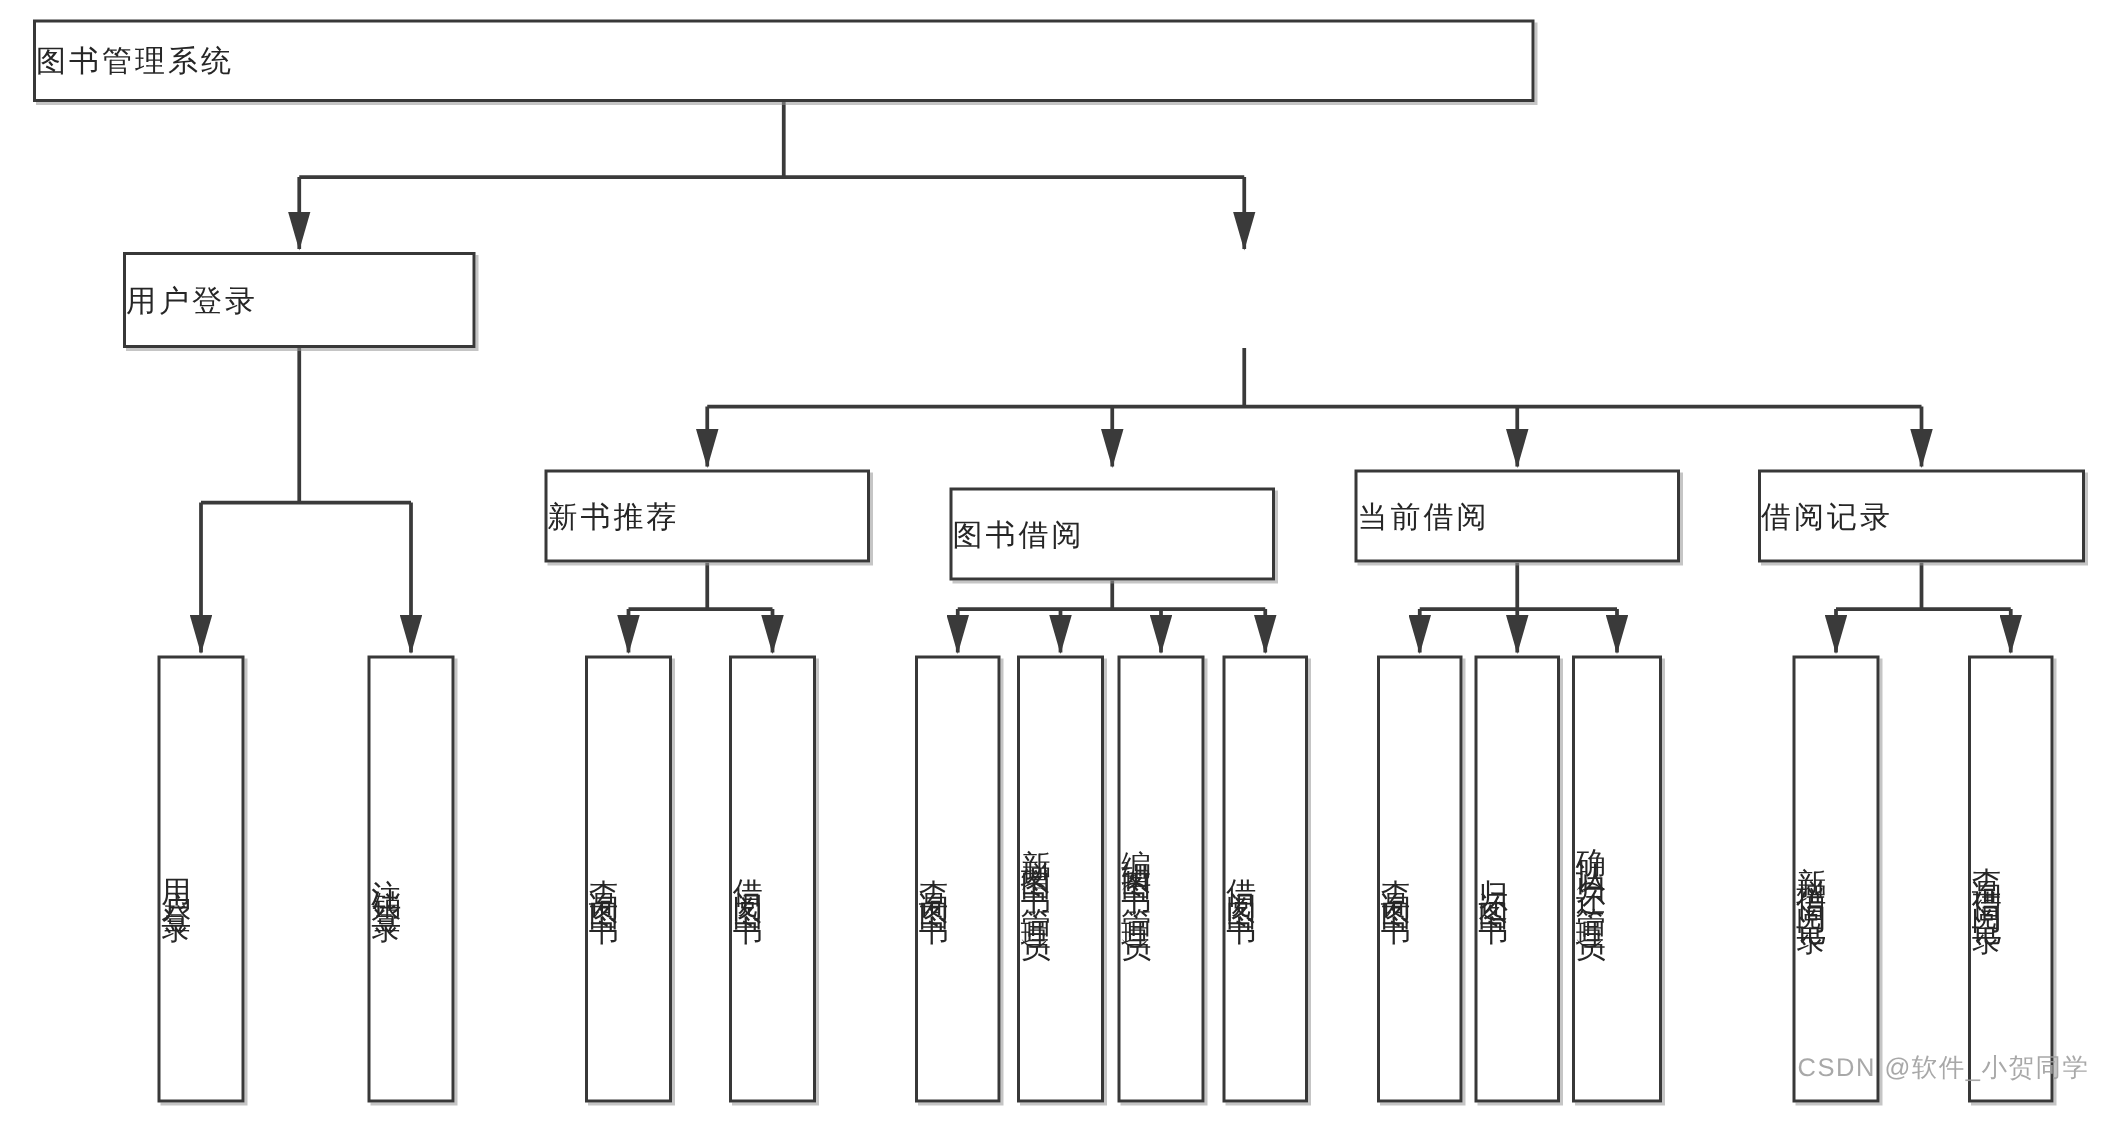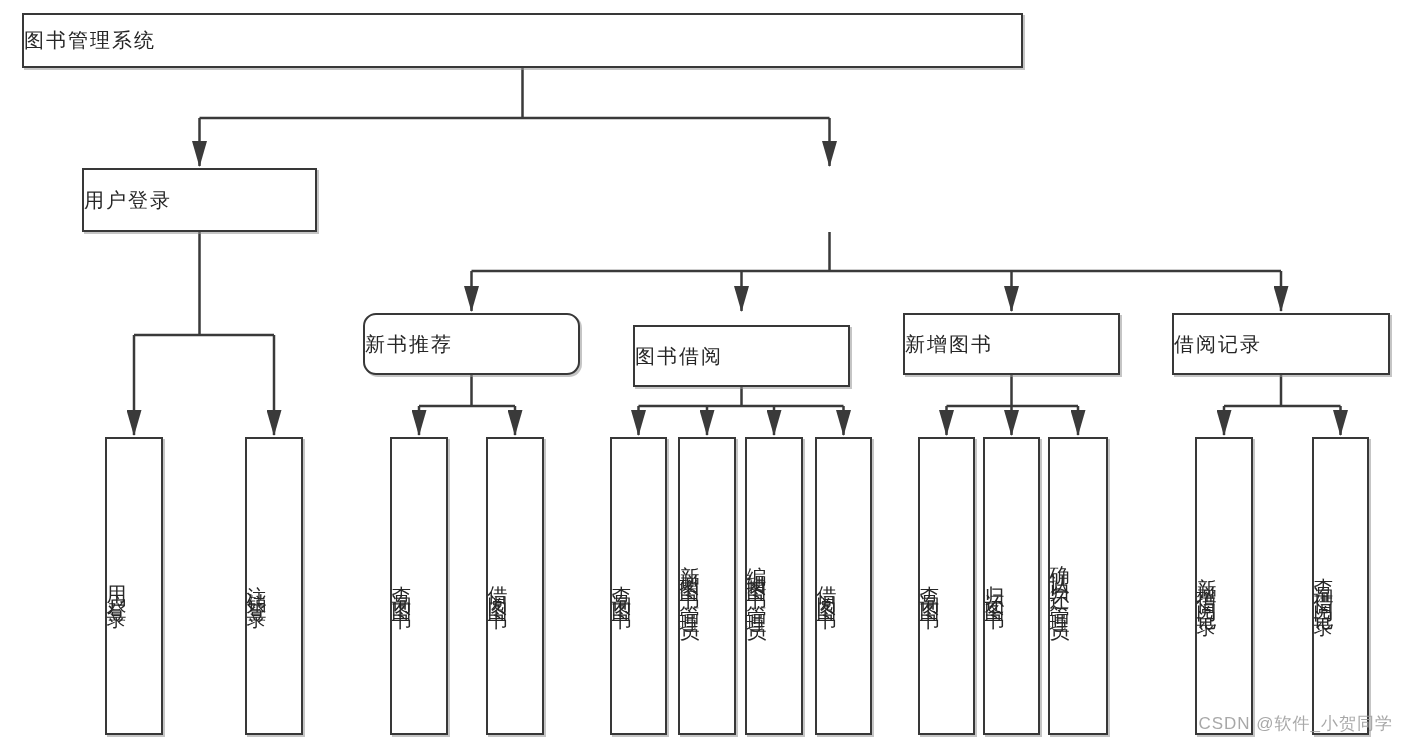--- a/index.html
+++ b/index.html
@@ -14,21 +14,21 @@
     box-shadow:2px 2px 0 rgba(150,150,150,0.55);
     display:flex;align-items:center;justify-content:flex-start;
     color:#262626;font-size:20px;z-index:2;
   }
   .node .lbl{letter-spacing:2px;white-space:nowrap;}
   .node.v .lbl{
     writing-mode:vertical-rl;text-orientation:mixed;
     letter-spacing:8px;line-height:1;white-space:nowrap;
   }
   #watermark{
-    position:absolute;right:12px;bottom:12px;z-index:5;
+    position:absolute;right:12px;bottom:24px;z-index:5;
     color:rgba(158,158,158,0.9);font-size:17px;letter-spacing:1px;white-space:nowrap;
   }
 </style>
 </head>
 <body>
 
 <div id="canvas">
 
   <svg id="wires" width="1405" height="747" viewBox="0 0 1405 747">
     <defs>
@@ -74,28 +74,28 @@
   </svg>
 
   <div class="node" style="left:22px;top:13px;width:1001px;height:55px;">
     <span class="lbl">图书管理系统</span>
   </div>
 
   <div class="node" style="left:82px;top:168px;width:235px;height:64px;">
     <span class="lbl">用户登录</span>
   </div>
 
-  <div class="node" style="left:363px;top:313px;width:217px;height:62px;border-radius:13px;">
+  <div class="node" style="left:363px;top:313px;width:217px;height:62px;">
     <span class="lbl">新书推荐</span>
   </div>
   <div class="node" style="left:633px;top:313px;width:217px;height:62px;margin-top:12px;">
     <span class="lbl">图书借阅</span>
   </div>
   <div class="node" style="left:903px;top:313px;width:217px;height:62px;">
-    <span class="lbl">新增图书</span>
+    <span class="lbl">当前借阅</span>
   </div>
   <div class="node" style="left:1172px;top:313px;width:218px;height:62px;">
     <span class="lbl">借阅记录</span>
   </div>
 
   <div class="node v" style="left:105px;top:437px;width:58px;height:298px;">
     <span class="lbl">用户登录</span>
   </div>
   <div class="node v" style="left:245px;top:437px;width:58px;height:298px;">
     <span class="lbl">注销登录</span>

